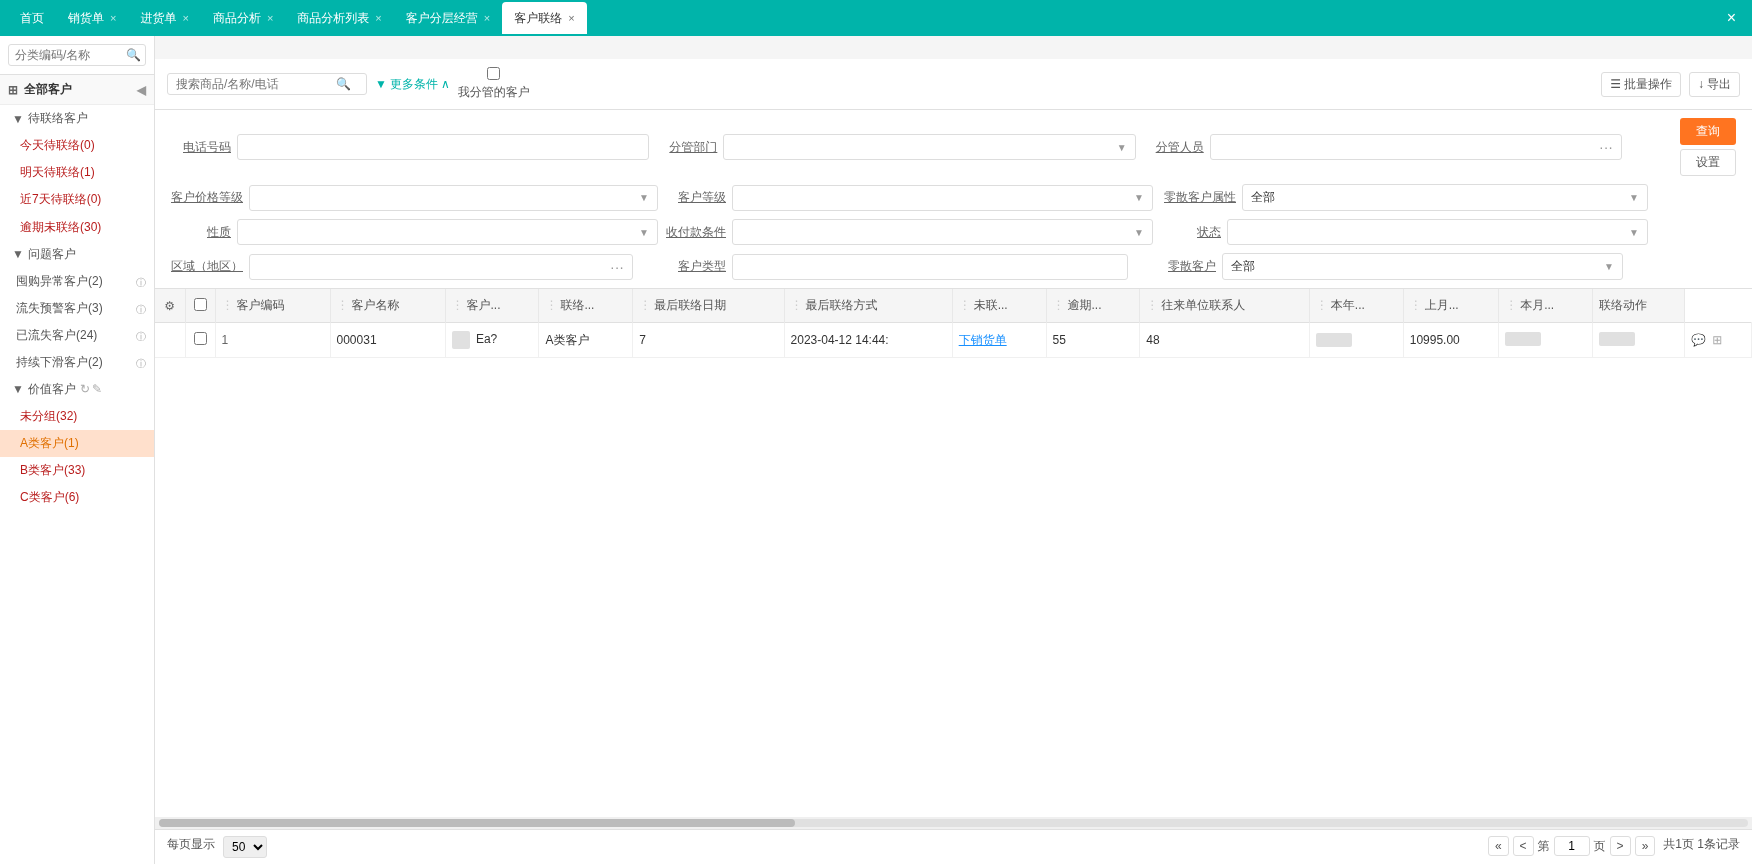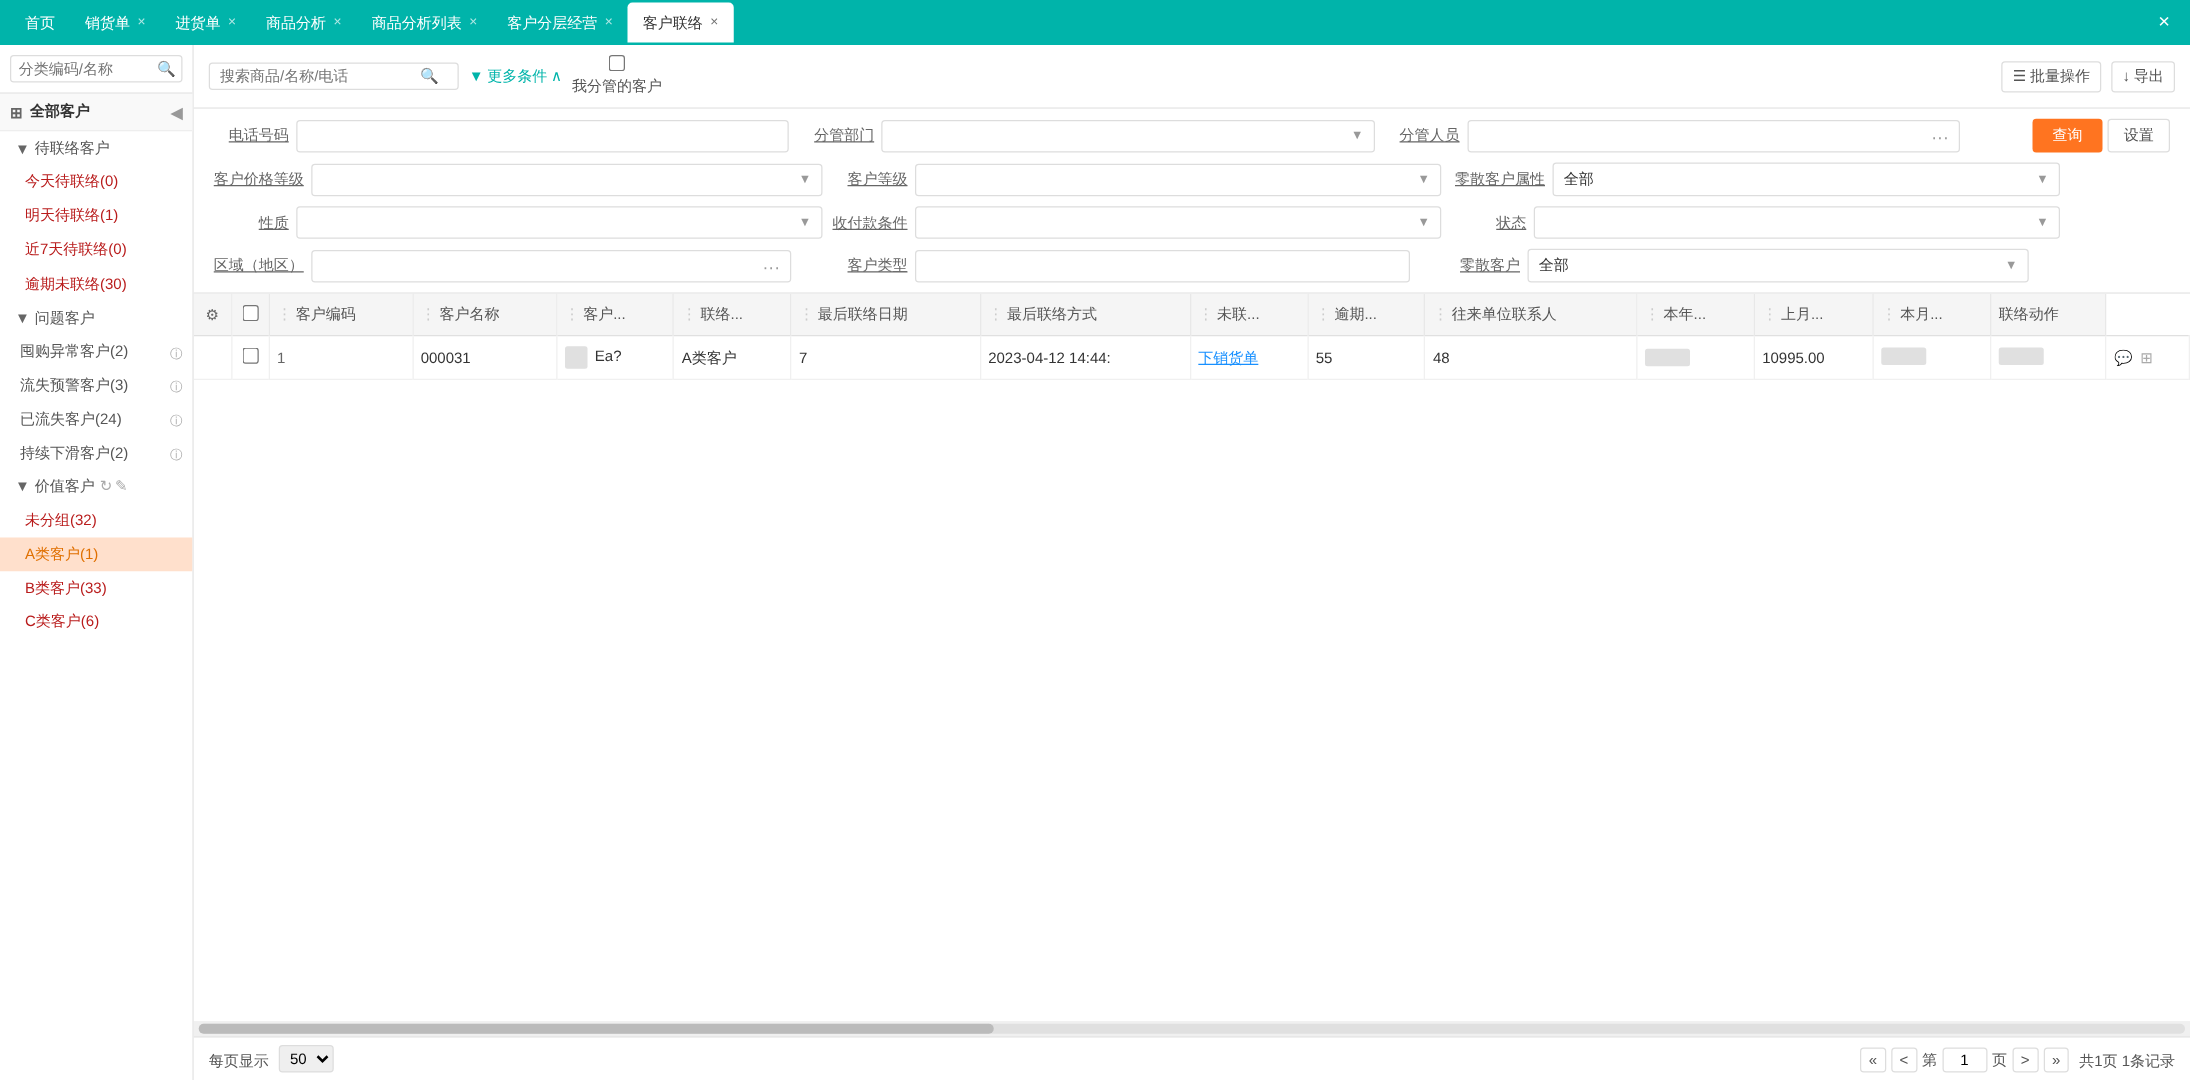--- a/index.html
+++ b/index.html
@@ -112,20 +112,21 @@
     }
     
     
     .search-bar {
       background: white;
       padding: 8px 12px;
       display: flex;
       align-items: center;
       border-bottom: 1px solid #e0e0e0;
       gap: 8px;
+      margin-top: 23px;
     }
     .search-input-wrap {
       display: flex;
       align-items: center;
       border: 1px solid #ddd;
       border-radius: 3px;
       padding: 3px 8px;
       width: 200px;
     }
     .search-input-wrap input { border: none; outline: none; font-size: 12px; width: 160px; }
@@ -228,21 +229,21 @@
       color: #555;
       border: 1px solid #ddd;
       border-radius: 3px;
       padding: 4px 12px;
       cursor: pointer;
       font-size: 12px;
       white-space: nowrap;
     }
     .filter-actions {
       display: flex;
-      flex-direction: row;
+      flex-direction: column;
       gap: 4px;
       margin-left: 8px;
       padding-left: 42px;
     }
     
     
     .table-area {
       flex: 1;
       overflow: auto;
       background: white;
@@ -282,21 +283,21 @@
     }
     .link-text { color: #1890ff; cursor: pointer; text-decoration: underline; }
     .action-icons { display: flex; gap: 6px; color: #aaa; cursor: pointer; }
     
     
     .pager {
       background: white;
       border-top: 1px solid #e0e0e0;
       padding: 6px 12px;
       display: flex;
-      align-items: flex-end;
+      align-items: flex-start;
       gap: 8px;
       font-size: 12px;
       color: #555;
     }
     .pager .spacer { flex: 1; }
     .pager-nav {
       display: flex;
       align-items: center;
       gap: 4px;
     }

